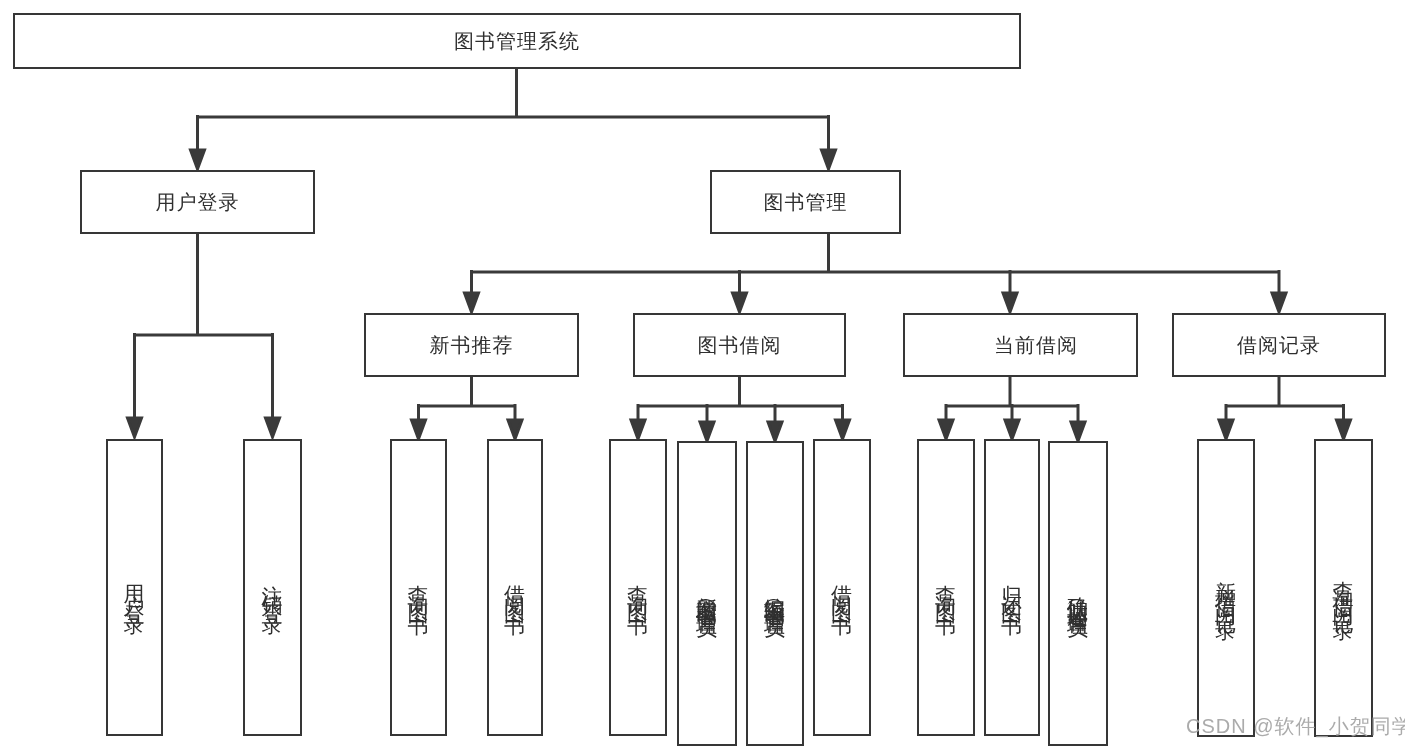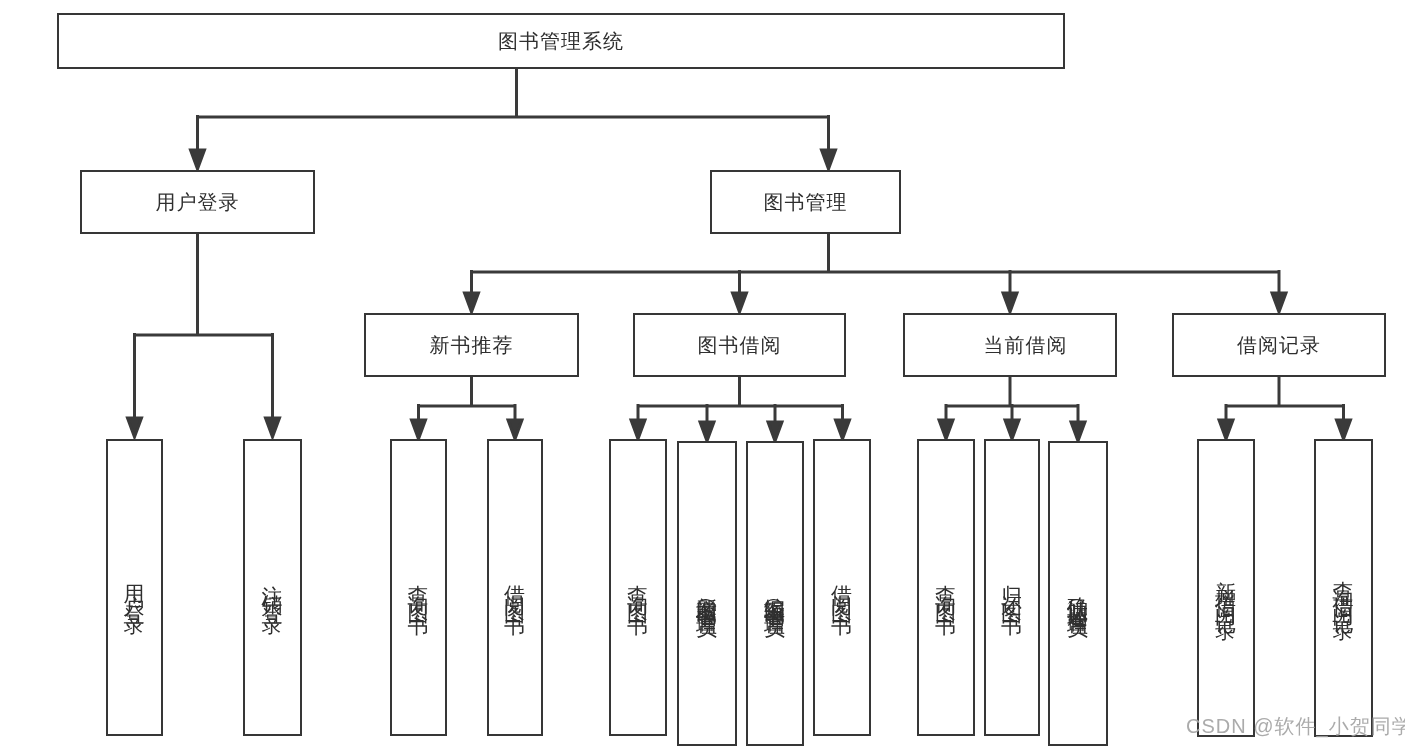--- a/index.html
+++ b/index.html
@@ -16,21 +16,21 @@
   }
   .box {
     position:absolute;
     background:#ffffff;
     border:2.5px solid #363636;
     box-sizing:border-box;
     display:flex; align-items:center; justify-content:center;
     color:#2f2f2f;
     z-index:1;
   }
-  .root  { border-width:2px;margin-left:44px; }
+  .root  { border-width:2px; }
   .hlabel { font-size:20px; letter-spacing:1px; white-space:nowrap; }
   .vlabel {
     writing-mode:vertical-lr;
     text-orientation:mixed;
     font-size:21px;
     white-space:nowrap;
     line-height:1;
   }
   .sp4  { letter-spacing:10px; }
   .sp6  { letter-spacing:8px;  }
@@ -124,21 +124,21 @@
   <div class="box" style="left:710px; top:170px; width:191px; height:64px;">
     <span class="hlabel">图书管理</span>
   </div>
 
   <div class="box" style="left:633px; top:313px; width:213px; height:64px;">
     <span class="hlabel">图书借阅</span>
   </div>
   <div class="box" style="left:364px; top:313px; width:215px; height:64px;">
     <span class="hlabel">新书推荐</span>
   </div>
-  <div class="box" style="left:903px; top:313px; width:214px; height:64px;padding-left:31px;">
+  <div class="box" style="left:903px; top:313px; width:235px; height:64px;padding-left:31px;">
     <span class="hlabel">当前借阅</span>
   </div>
   <div class="box" style="left:1172px; top:313px; width:214px; height:64px;">
     <span class="hlabel">借阅记录</span>
   </div>
 
   <div class="box" style="left:106px; top:439px; width:57px; height:297px;">
     <span class="vlabel sp4">用户登录</span>
   </div>
   <div class="box" style="left:243px; top:439px; width:59px; height:297px;">

